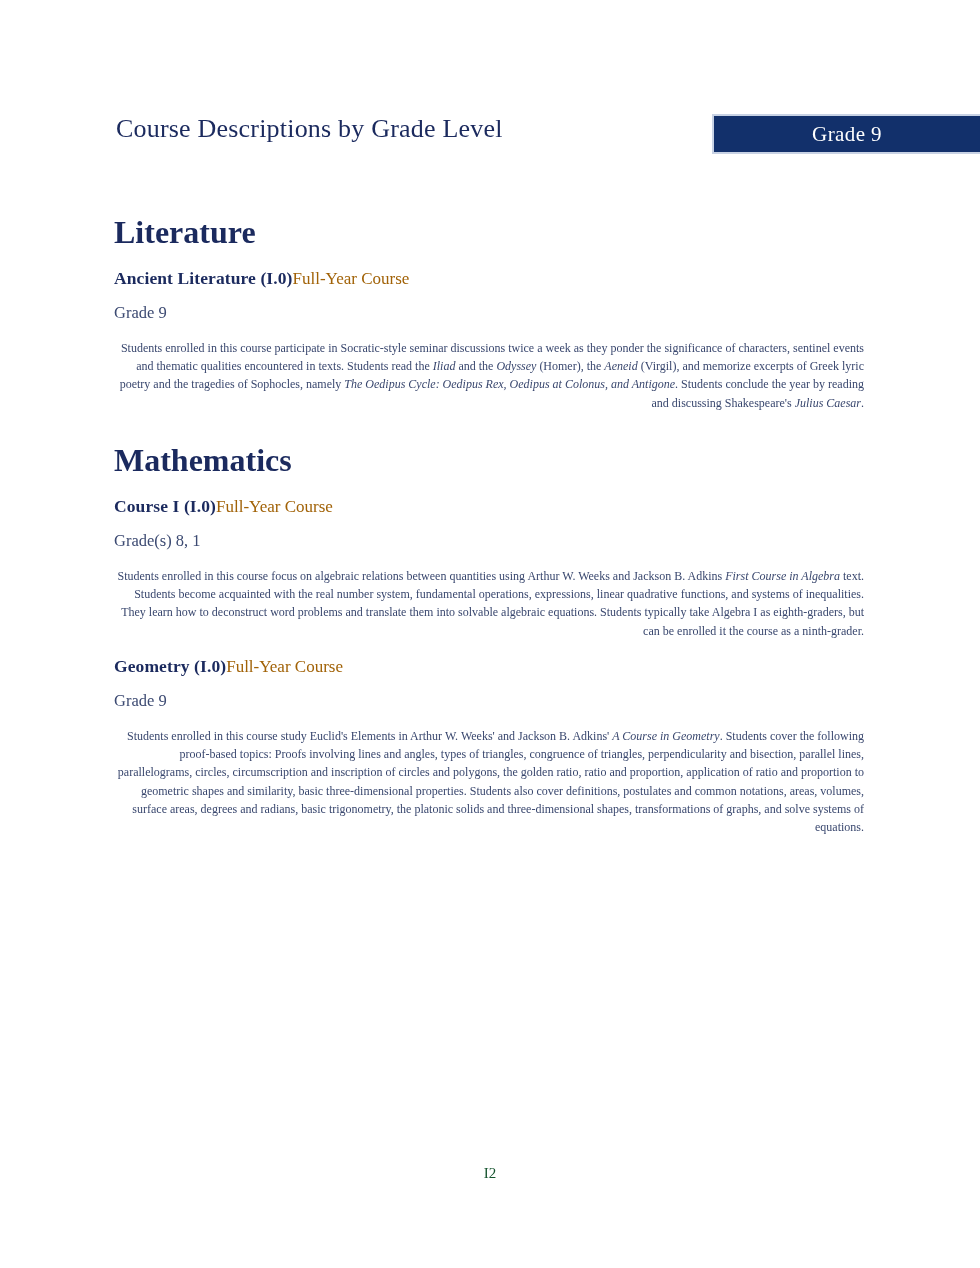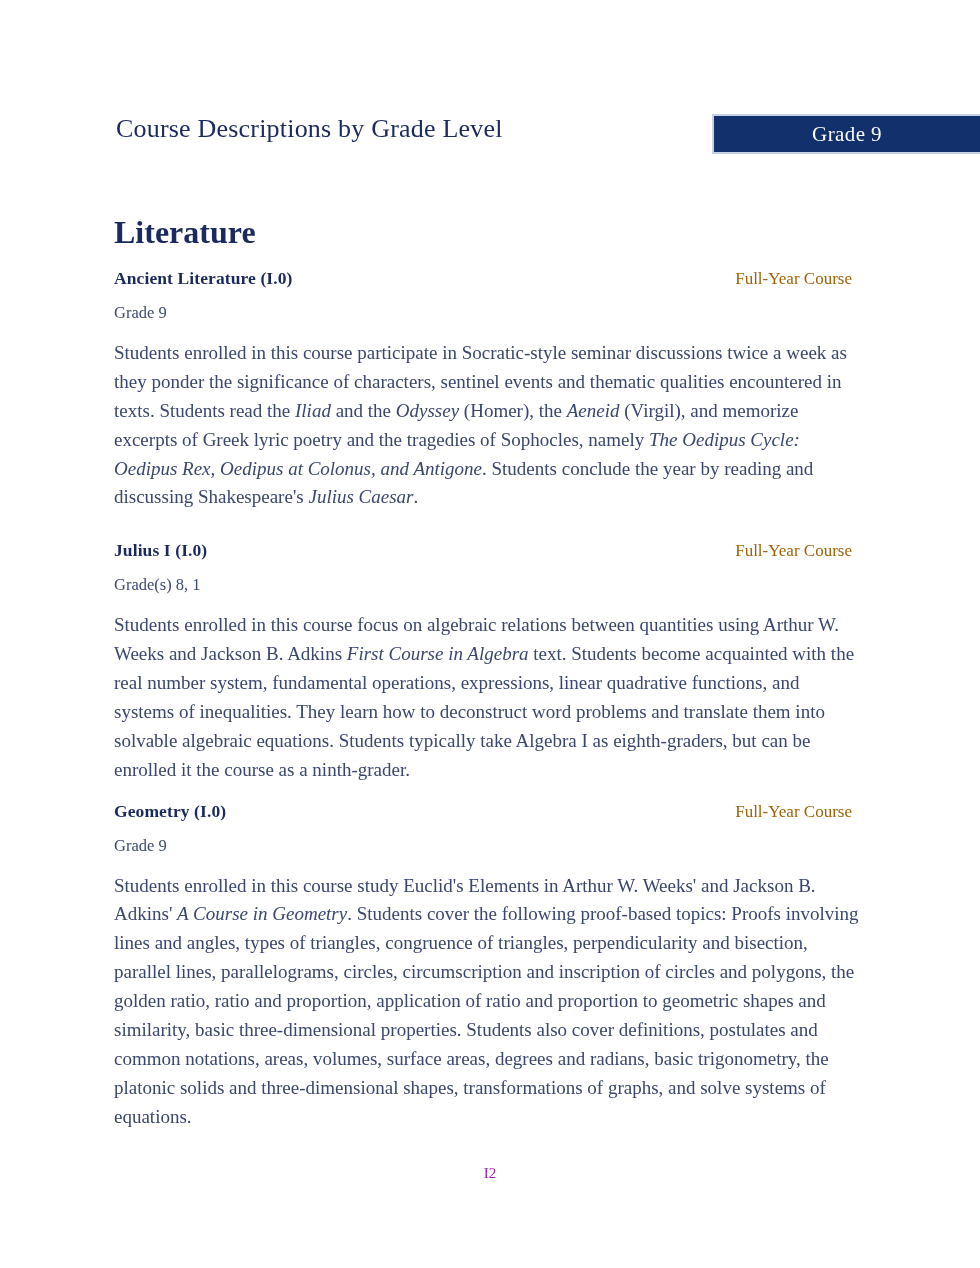--- a/index.html
+++ b/index.html
@@ -77,63 +77,62 @@
     color: #2b3a66;
     margin: 10px 0 4px 38px;
     line-height: 1.3;
   }
 
   .course {
     margin: 0 0 4px 0;
   }
   .course-head {
     display: flex;
-    justify-content: space-between;
     align-items: baseline;
-    margin: 16px 12px 0 0;
+    margin: 16px 0 0 0;
   }
   .course-title {
     font-size: 17.5px;
     font-weight: bold;
     color: #1b2a5e;
     letter-spacing: 0.1px;
   }
   .course-term {
     font-size: 17px;
     color: #a16207;
     white-space: nowrap;
   }
   .course-grades {
     font-size: 16.5px;
     color: #3c4a72;
     margin: 14px 0 0 0;
   }
   .course-desc {
-    font-size: 19px;
+    font-size: 12px;
     color: #39476e;
     line-height: 1.52;
     margin: 16px 0 0 0;
-    text-align: left;
+    text-align: right;
   }
   .course-desc em {
     font-style: italic;
   }
 
   .mathematics-block { margin-top: 28px; }
   .literature-block  { margin-top: 0; }
 
   
   .page-number {
     position: absolute;
     left: 0;
     right: 0;
     top: 1165px;
     text-align: center;
     font-size: 15px;
-    color: #a21caf;
+    color: #14532d;
   }
 </style>
 </head>
 <body>
 
 <div class="page">
 
   <div class="page-header">
     <div class="doc-title">Course Descriptions by Grade Level</div>
     <div class="grade-banner">
@@ -150,24 +149,25 @@
         <div class="course-head">
           <span class="course-title">Ancient Literature (I.0)</span>
           <span class="course-term">Full-Year Course</span>
         </div>
         <div class="course-grades">Grade 9</div>
         <p class="course-desc">Students enrolled in this course participate in Socratic-style seminar discussions twice a week as they ponder the significance of characters, sentinel events and thematic qualities encountered in texts. Students read the <em>Iliad</em> and the <em>Odyssey</em> (Homer), the <em>Aeneid</em> (Virgil), and memorize excerpts of Greek lyric poetry and the tragedies of Sophocles, namely <em>The Oedipus Cycle: Oedipus Rex, Oedipus at Colonus, and Antigone</em>. Students conclude the year by reading and discussing Shakespeare's <em>Julius Caesar</em>.</p>
       </div>
     </div>
 
     <div class="section mathematics-block">
+      <h2 class="section-heading">Mathematics</h2>
 
       <div class="course">
         <div class="course-head">
-          <span class="course-title">Julius I (I.0)</span>
+          <span class="course-title">Course I (I.0)</span>
           <span class="course-term">Full-Year Course</span>
         </div>
         <div class="course-grades">Grade(s) 8, 1</div>
         <p class="course-desc">Students enrolled in this course focus on algebraic relations between quantities using Arthur W. Weeks and Jackson B. Adkins <em>First Course in Algebra</em> text. Students become acquainted with the real number system, fundamental operations, expressions, linear quadrative functions, and systems of inequalities. They learn how to deconstruct word problems and translate them into solvable algebraic equations. Students typically take Algebra I as eighth-graders, but can be enrolled it the course as a ninth-grader.</p>
       </div>
 
       <div class="course">
         <div class="course-head">
           <span class="course-title">Geometry (I.0)</span>
           <span class="course-term">Full-Year Course</span>

